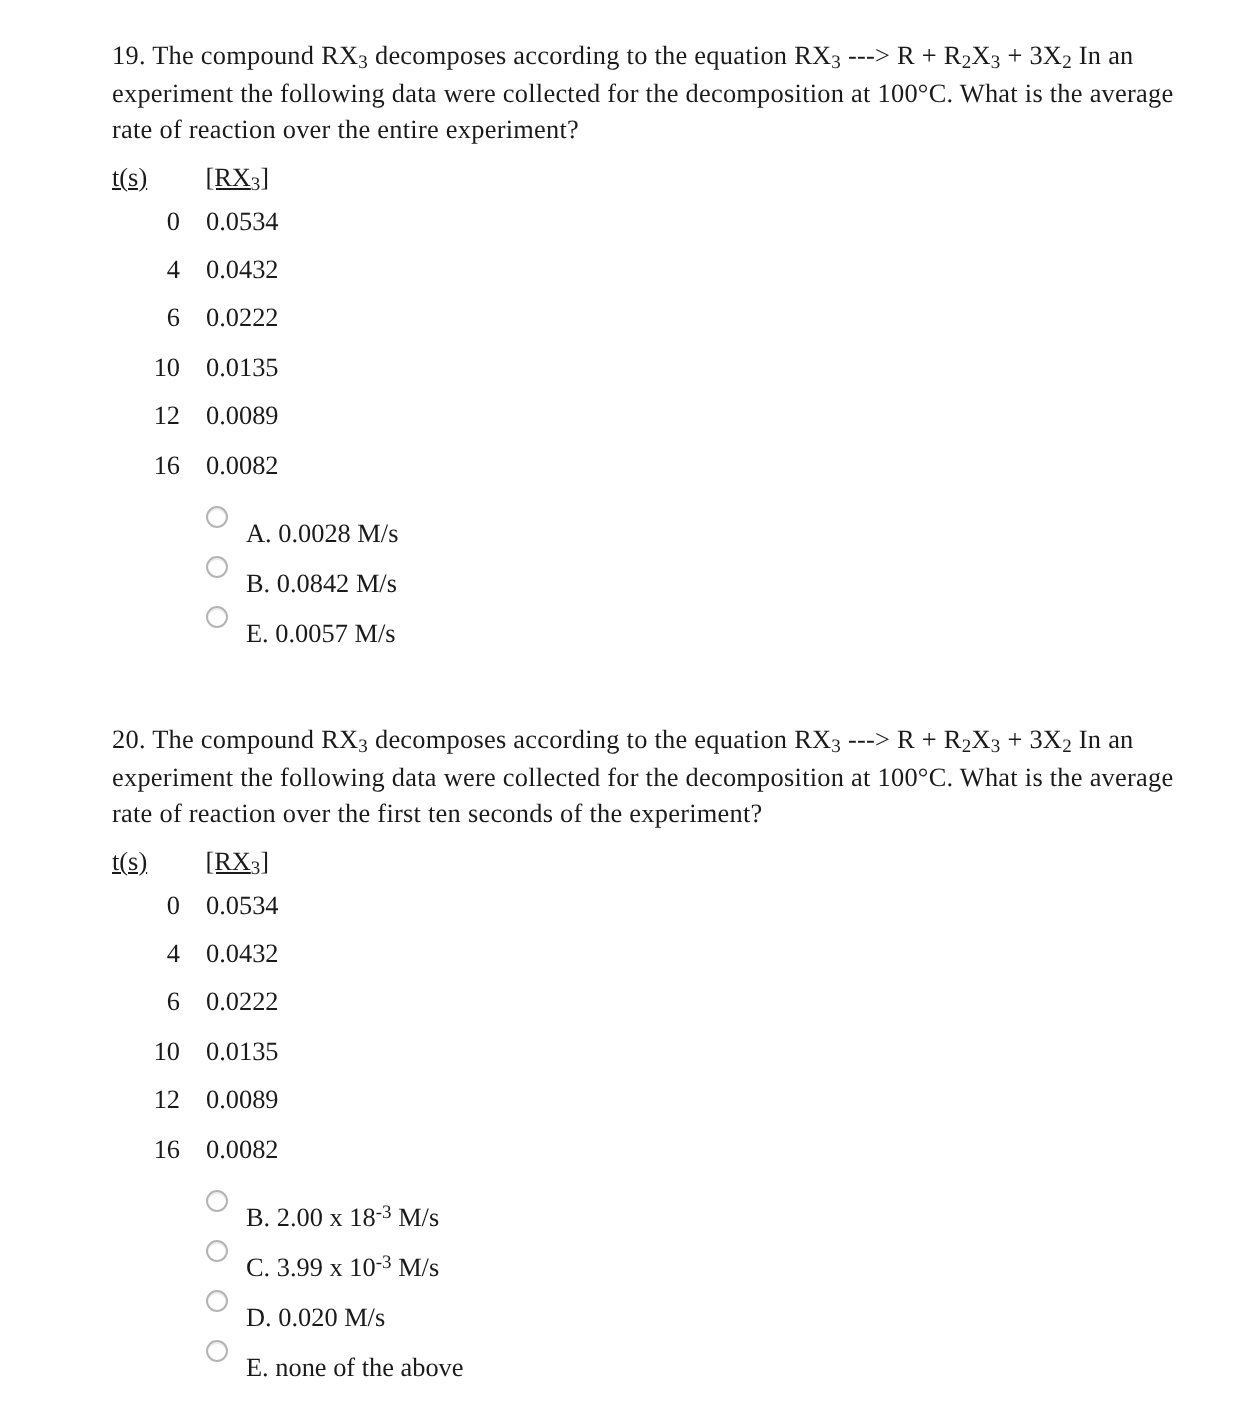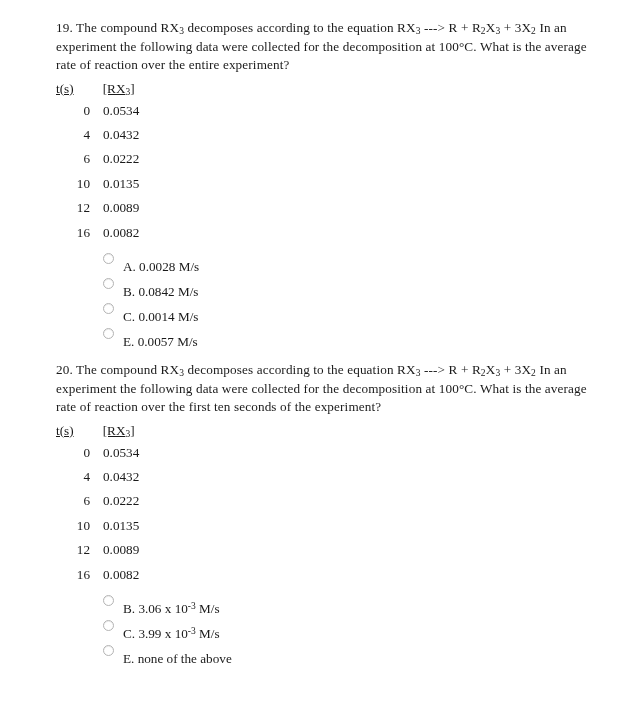--- a/index.html
+++ b/index.html
@@ -171,24 +171,20 @@
       <div class="option-row">
         <span class="radio"></span>
         <span class="option-label">A. 0.0028 M/s</span>
       </div>
       <div class="option-row">
         <span class="radio"></span>
         <span class="option-label">B. 0.0842 M/s</span>
       </div>
       <div class="option-row">
         <span class="radio"></span>
-        <span class="option-label">C. 0.0014 M/s</span>
-      </div>
-      <div class="option-row">
-        <span class="radio"></span>
         <span class="option-label">E. 0.0057 M/s</span>
       </div>
     </div>
   </div>
 
   <div class="question-block" id="q20">
     <p class="q-text">
       <span>20.</span>
       The compound RX<sub>3</sub> decomposes according to the equation
       RX<sub>3</sub> ---&gt;&nbsp;R + R<sub>2</sub>X<sub>3</sub> + 3X<sub>2</sub> In an experiment the following data were collected for the decomposition at 100°C. What is the average rate of reaction over the first ten seconds of the experiment?
@@ -225,25 +221,29 @@
         <tr>
           <td class="col-t">16</td>
           <td class="col-c">0.0082</td>
         </tr>
       </tbody>
     </table>
 
     <div class="options">
       <div class="option-row">
         <span class="radio"></span>
-        <span class="option-label"><span>B. 3.06 x 10</span><sup>-3</sup><span> M/s</span></span>
+        <span class="option-label"><span>B. 2.00 x 18</span><sup>-3</sup><span> M/s</span></span>
       </div>
       <div class="option-row">
         <span class="radio"></span>
         <span class="option-label"><span>C. 3.99 x 10</span><sup>-3</sup><span> M/s</span></span>
+      </div>
+      <div class="option-row">
+        <span class="radio"></span>
+        <span class="option-label">D. 0.020 M/s</span>
       </div>
       <div class="option-row">
         <span class="radio"></span>
         <span class="option-label">E. none of the above</span>
       </div>
     </div>
   </div>
 
 </div>
 

